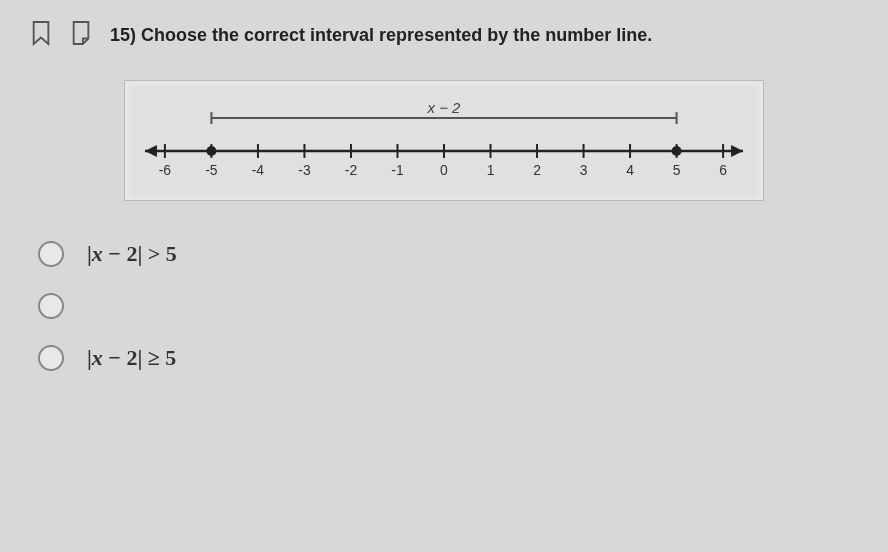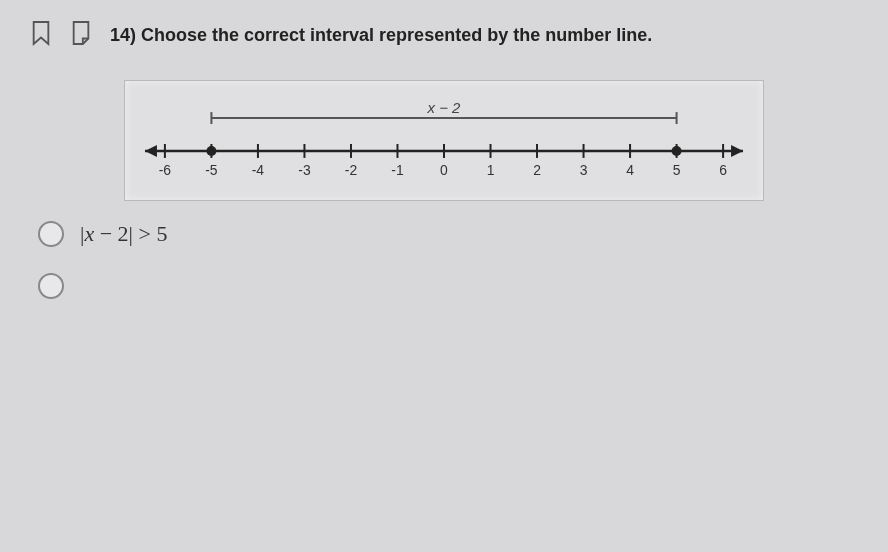--- a/index.html
+++ b/index.html
@@ -23,43 +23,44 @@
       stroke: #555;
       fill: none;
       stroke-width: 2;
     }
     .question-label {
       font-size: 18px;
       font-weight: bold;
       color: #222;
     }
     .number-line-container {
-      margin: 0 auto 20px auto;
+      margin: 0 auto 40px auto;
       width: 640px;
       background: #e0e0e2;
       border: 1px solid #b8b8b8;
       padding: 15px 10px 10px 10px;
       box-shadow: inset 0 0 8px rgba(255,255,255,0.5);
     }
     .number-line {
       width: 100%;
       height: 90px;
     }
     .options {
       display: flex;
       flex-direction: column;
       gap: 26px;
       margin-top: 10px;
       padding-left: 8px;
     }
     .option {
       display: flex;
       align-items: center;
-      gap: 16px;
+      gap: 23px;
       cursor: pointer;
+      font-weight: bold;
     }
     .radio {
       width: 26px;
       height: 26px;
       border: 2px solid #888;
       border-radius: 50%;
       background: #e8e8ea;
       flex-shrink: 0;
     }
     .option-label {
@@ -78,21 +79,21 @@
       <path d="M4 2 L20 2 L20 26 L12 19 L4 26 Z"></path>
     </svg>
   </span>
   <span>
     <svg class="icon-note" viewBox="0 0 24 28">
       <path d="M4 2 L20 2 L20 20 L14 26 L4 26 Z"></path>
       <path d="M14 26 L14 20 L20 20"></path>
     </svg>
   </span>
   <div class="question-label">
-    <span>14)</span>
+    <span>15)</span>
     <span>Choose the correct interval represented by the number line.</span>
   </div>
 </div>
 
 <div class="number-line-container">
   <svg class="number-line" viewBox="0 0 620 90">
       <line x1="76.66666666666666" y1="22" x2="543.3333333333333" y2="22" stroke="#555" stroke-width="2"></line>
       <line x1="76.66666666666666" y1="16" x2="76.66666666666666" y2="28" stroke="#555" stroke-width="2"></line>
       <line x1="543.3333333333333" y1="16" x2="543.3333333333333" y2="28" stroke="#555" stroke-width="2"></line>
       <text x="309.99999999999994" y="17" text-anchor="middle" font-size="15" font-style="italic" fill="#444">x − 2</text>
@@ -131,13 +132,17 @@
 </div>
 
 <div class="options">
     <div class="option">
       <div class="radio"></div>
       <div class="option-label">|<span class="math-var">x</span> − 2| &gt; 5</div>
     </div>
     <div class="option">
       <div class="radio"></div>
     </div>
+    <div class="option">
+      <div class="radio"></div>
+      <div class="option-label">|<span class="math-var">x</span> − 2| ≥ 5</div>
+    </div>
   </div>
 
 </body></html>

